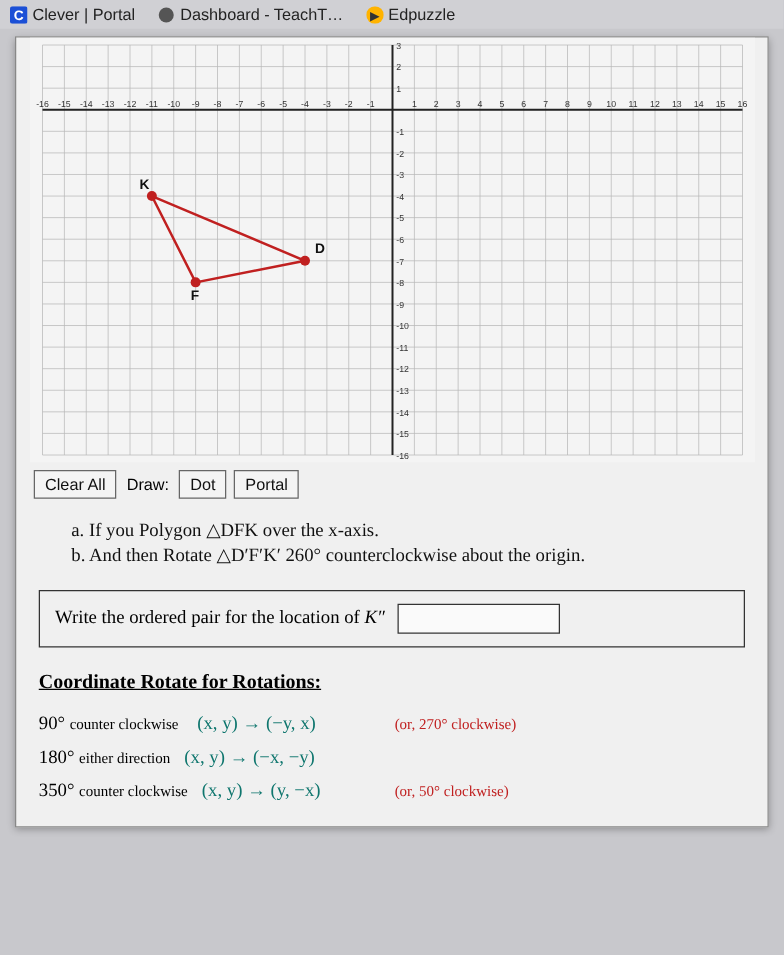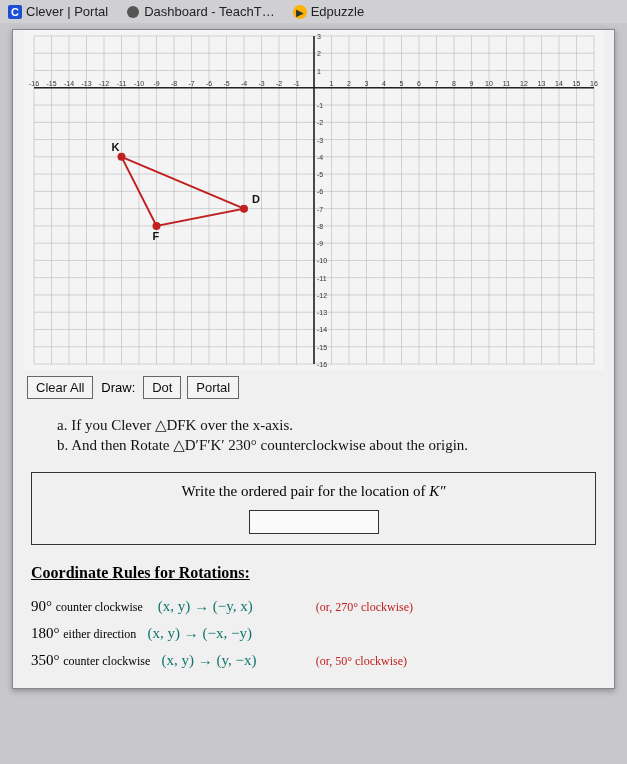--- a/index.html
+++ b/index.html
@@ -59,21 +59,20 @@
     line-height: 1.35;
   }
   .write-row {
     border: 1px solid #333;
     margin: 10px 18px 8px 18px;
     padding: 10px 12px;
     display: flex;
     align-items: center;
     gap: 10px;
     font-size: 15px;
-    flex-direction: column;
   }
   .input-box {
     border: 1.5px solid #333;
     width: 130px;
     height: 24px;
     background: #fafafa;
   }
   .rules {
     padding: 6px 18px 14px 18px;
     font-size: 15px;
@@ -244,33 +243,33 @@
   </div>
 
   <div class="toolbar">
     <span class="btn">Clear All</span>
     <span class="lbl">Draw:</span>
     <span class="btn">Dot</span>
     <span class="btn">Portal</span>
   </div>
 
   <div class="problem">
-    <div>a. If you Clever △DFK over the x-axis.</div>
-    <div>b. And then Rotate △D′F′K′ 230° counterclockwise about the origin.</div>
+    <div>a. If you Polygon △DFK over the x-axis.</div>
+    <div>b. And then Rotate △D′F′K′ 260° counterclockwise about the origin.</div>
   </div>
 
   <div class="write-row">
     <span>
       <span>Write the ordered pair for the location of </span><i>K″</i>
     </span>
     <span class="input-box"></span>
   </div>
 
   <div class="rules">
-    <h3>Coordinate Rules for Rotations:</h3>
+    <h3>Coordinate Rotate for Rotations:</h3>
 
     <div>
       <span>90° </span>
       <span class="small">counter clockwise</span>
       &nbsp;&nbsp;
       <span class="blue">(x, y)</span>
       <span class="blue"> → </span>
       <span class="blue">(−y, x)</span>
       &nbsp;&nbsp;
       <span class="red small">(or, 270° clockwise)</span>

